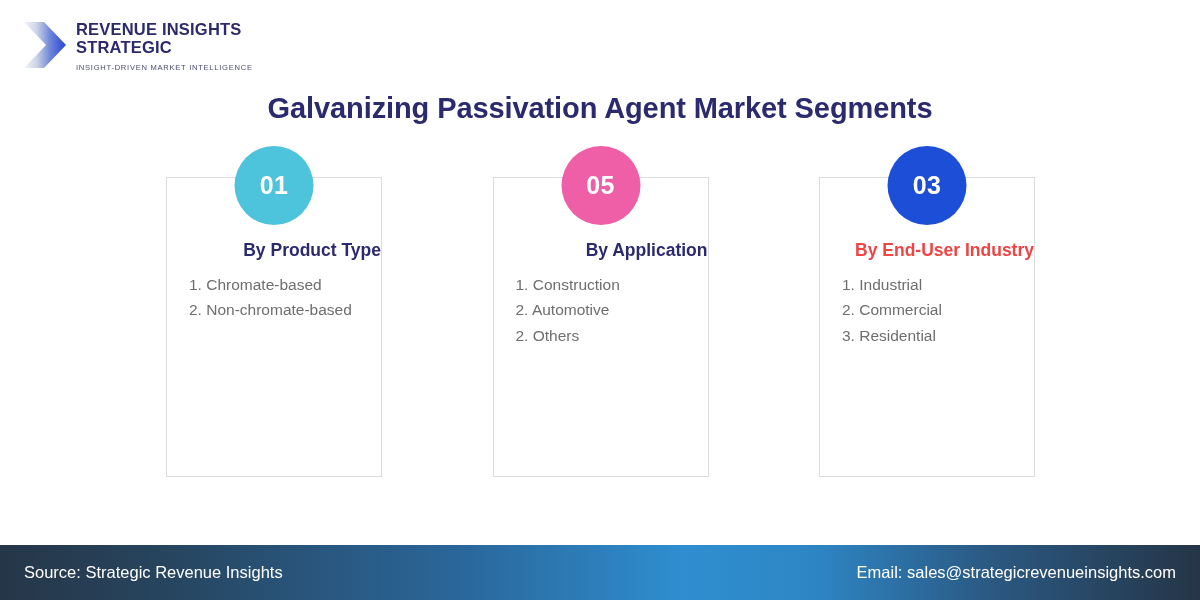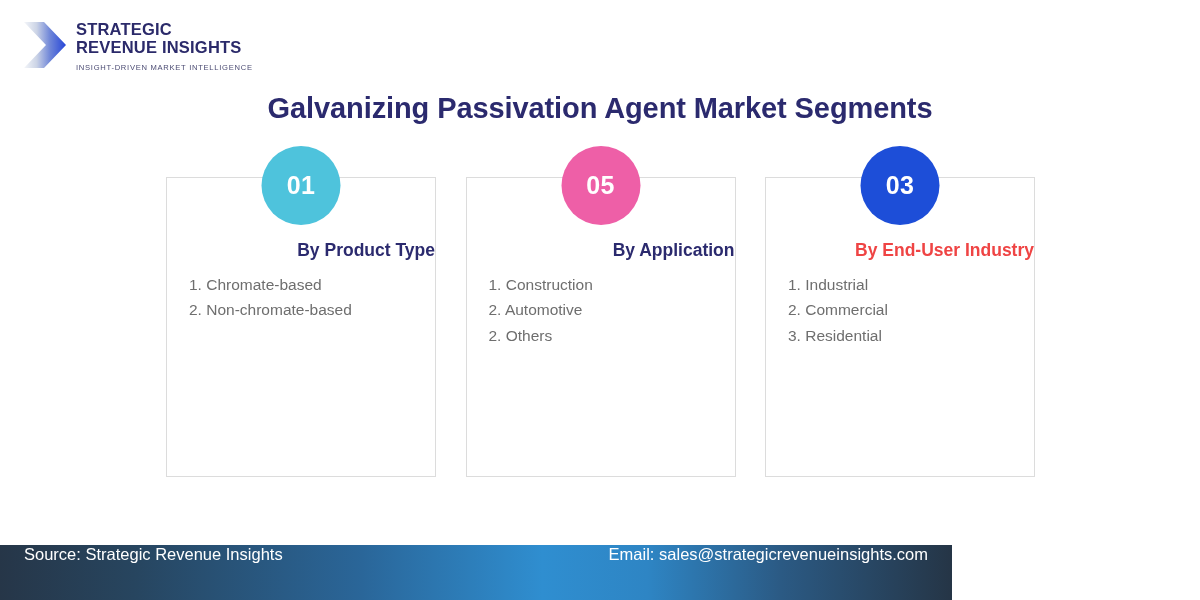--- a/index.html
+++ b/index.html
@@ -80,21 +80,21 @@
     top: 177px;
     left: 166px;
     width: 869px;
     height: 300px;
     display: flex;
     justify-content: space-between;
   }
 
   .segment-card {
     position: relative;
-    width: 270px;
+    width: 216px;
     height: 300px;
     border: 1px solid #dcdcdc;
     background: #ffffff;
   }
 
   .card-badge {
     position: absolute;
     top: -32px;
     left: 50%;
     transform: translateX(-50%);
@@ -135,32 +135,32 @@
     color: #6e6e6e;
     line-height: 25.3px;
     white-space: nowrap;
   }
 
   
   #footer-bar {
     position: absolute;
     left: 0;
     bottom: 0;
-    width: 952px;
+    width: 1200px;
     height: 55px;
     background: linear-gradient(90deg,
         #263648 0%,
         #27455f 14%,
         #2a6699 38%,
         #2f8ed0 57%,
         #2e85c4 68%,
         #2b5a84 82%,
         #253546 100%);
     display: flex;
-    align-items: flex-start;
+    align-items: center;
     justify-content: space-between;
     padding: 0 24px;
   }
 
   .footer-text {
     color: #ffffff;
     font-size: 16.5px;
     white-space: nowrap;
   }
 </style>
@@ -173,22 +173,22 @@
       <linearGradient id="chevGrad" x1="0" y1="0" x2="1" y2="0">
         <stop offset="0%" stop-color="#f4f6f9"></stop>
         <stop offset="30%" stop-color="#ccd4e6"></stop>
         <stop offset="62%" stop-color="#6f86d8"></stop>
         <stop offset="100%" stop-color="#2646d8"></stop>
       </linearGradient>
     </defs>
     <path d="M2,2 L22,2 L44,25 L22,48 L2,48 L24,25 Z" fill="url(#chevGrad)"></path>
   </svg>
   <div id="logo-text-block">
+    <div class="logo-word" style="color: rgb(43, 42, 106);">REVENUE INSIGHTS</div>
     <div class="logo-word" style="color: rgb(43, 42, 106);">STRATEGIC</div>
-    <div class="logo-word" style="color: rgb(43, 42, 106);">REVENUE INSIGHTS</div>
     <div id="logo-tagline">INSIGHT-DRIVEN MARKET INTELLIGENCE</div>
   </div>
 </div>
 
 <div id="page-title" style="color: rgb(43, 42, 110);">Galvanizing Passivation Agent Market Segments</div>
 
 <div id="cards-row">
 
   <div class="segment-card">
     <div class="card-badge" style="background: rgb(78, 195, 220);">01</div>

